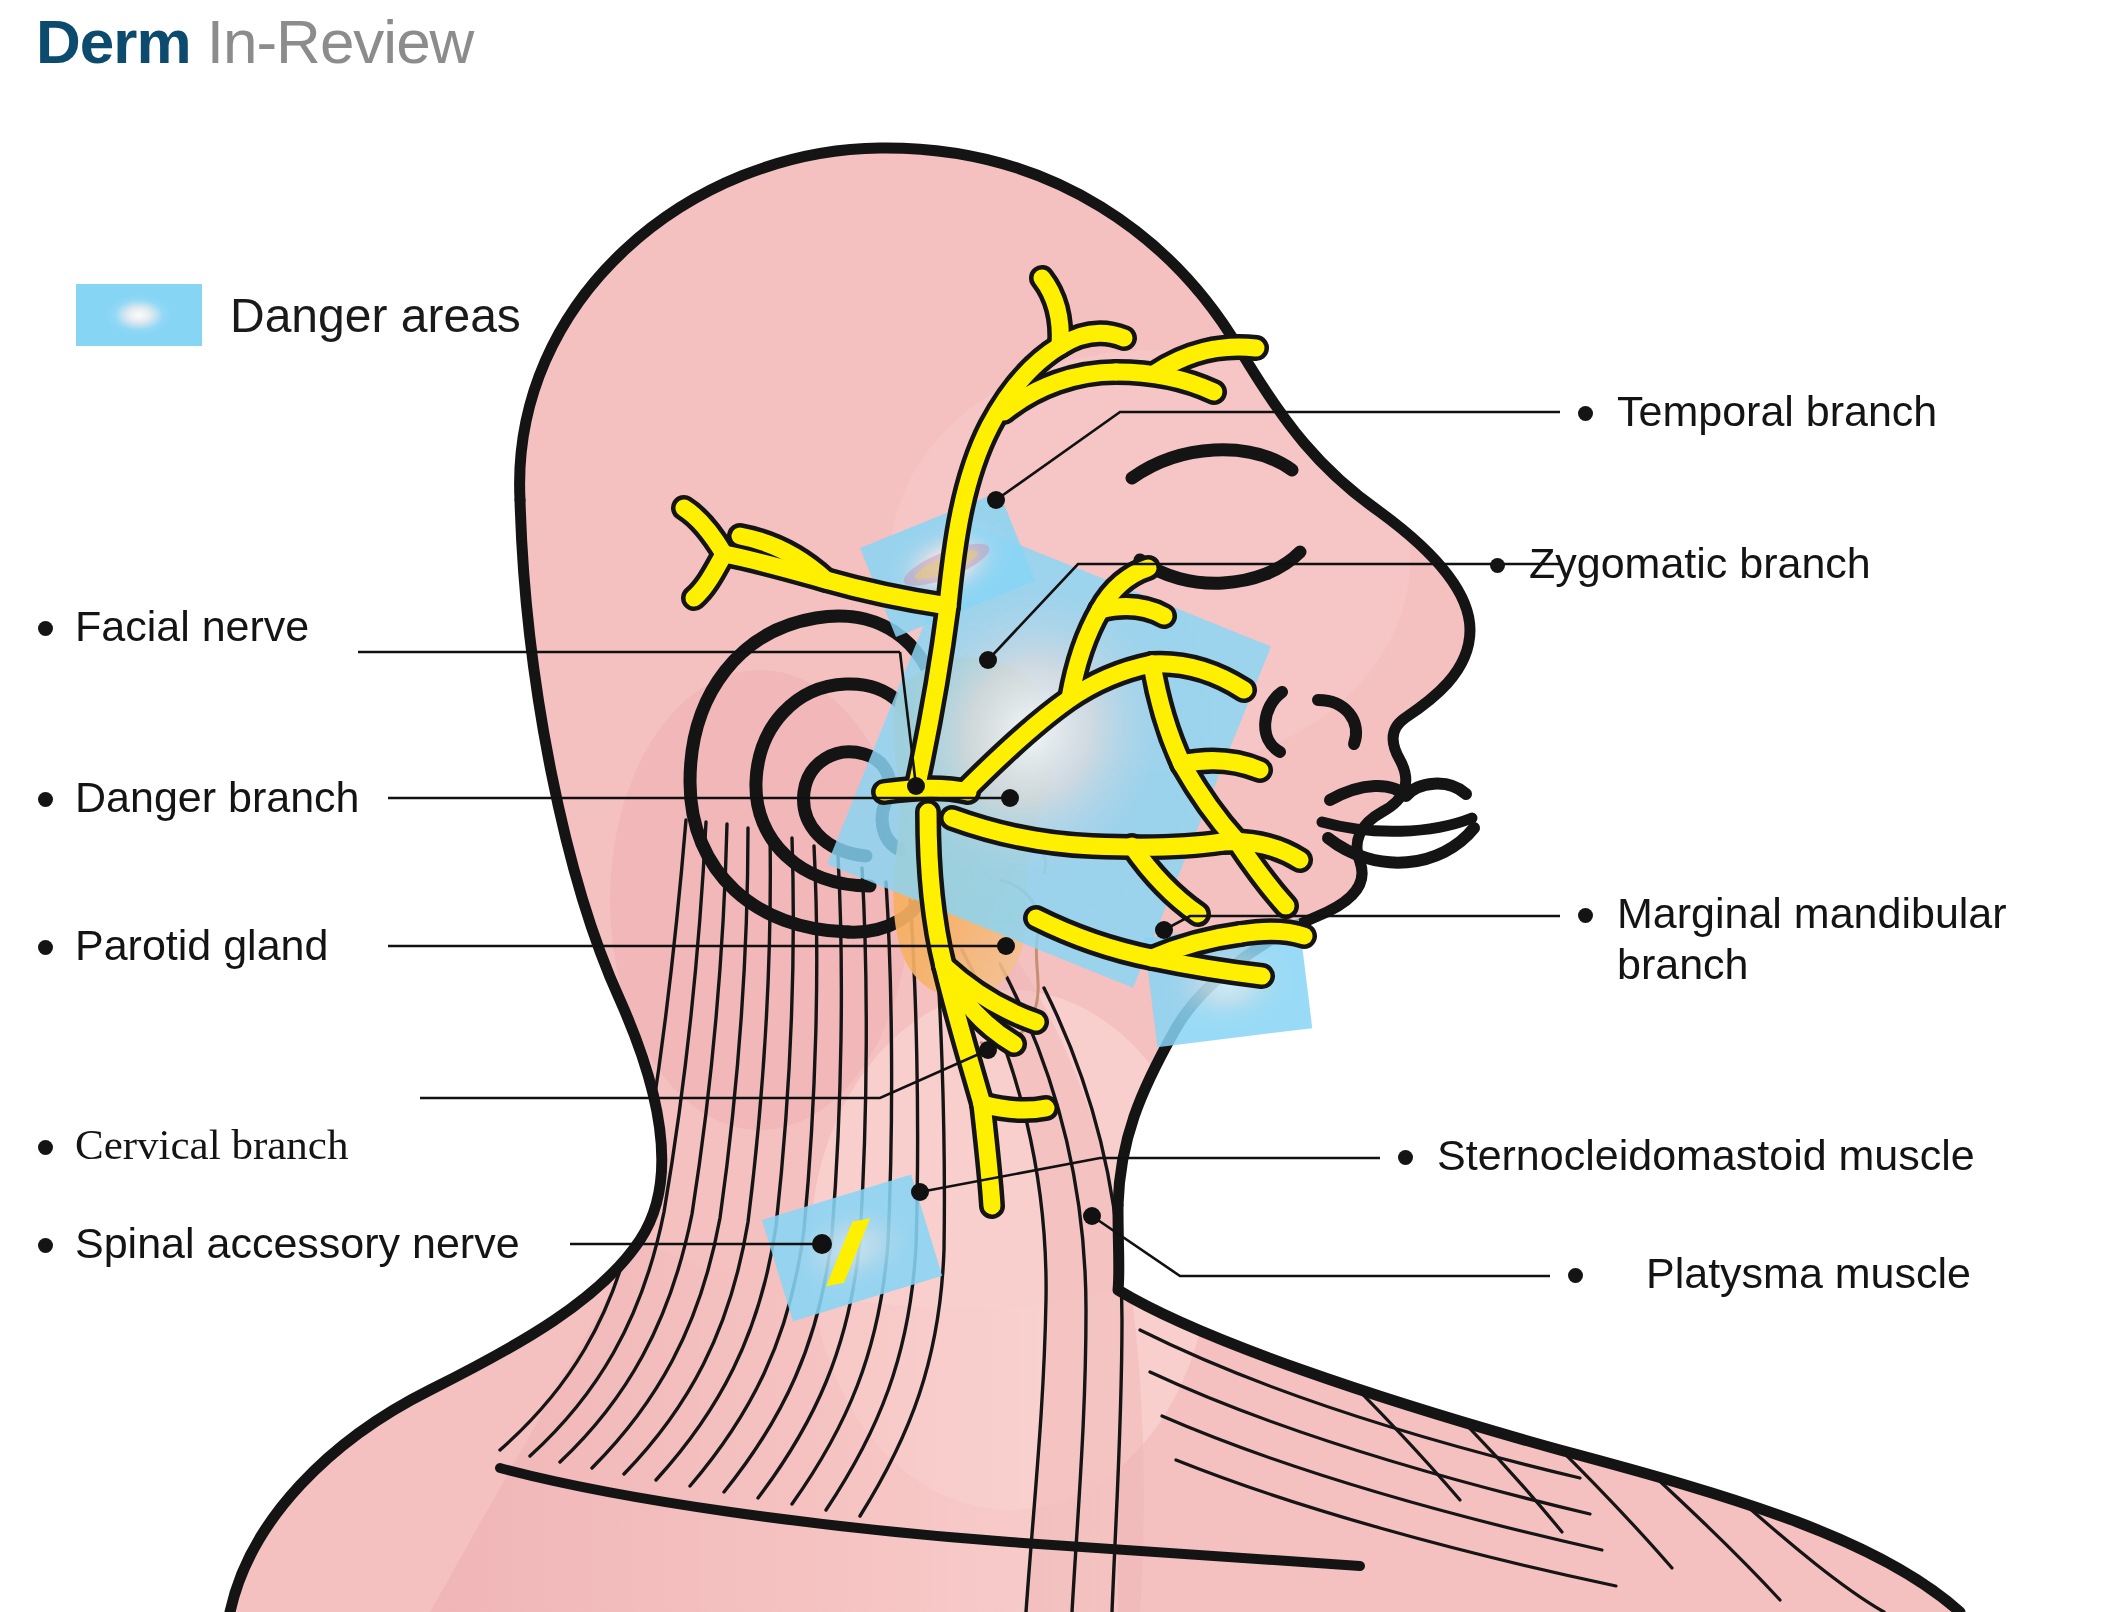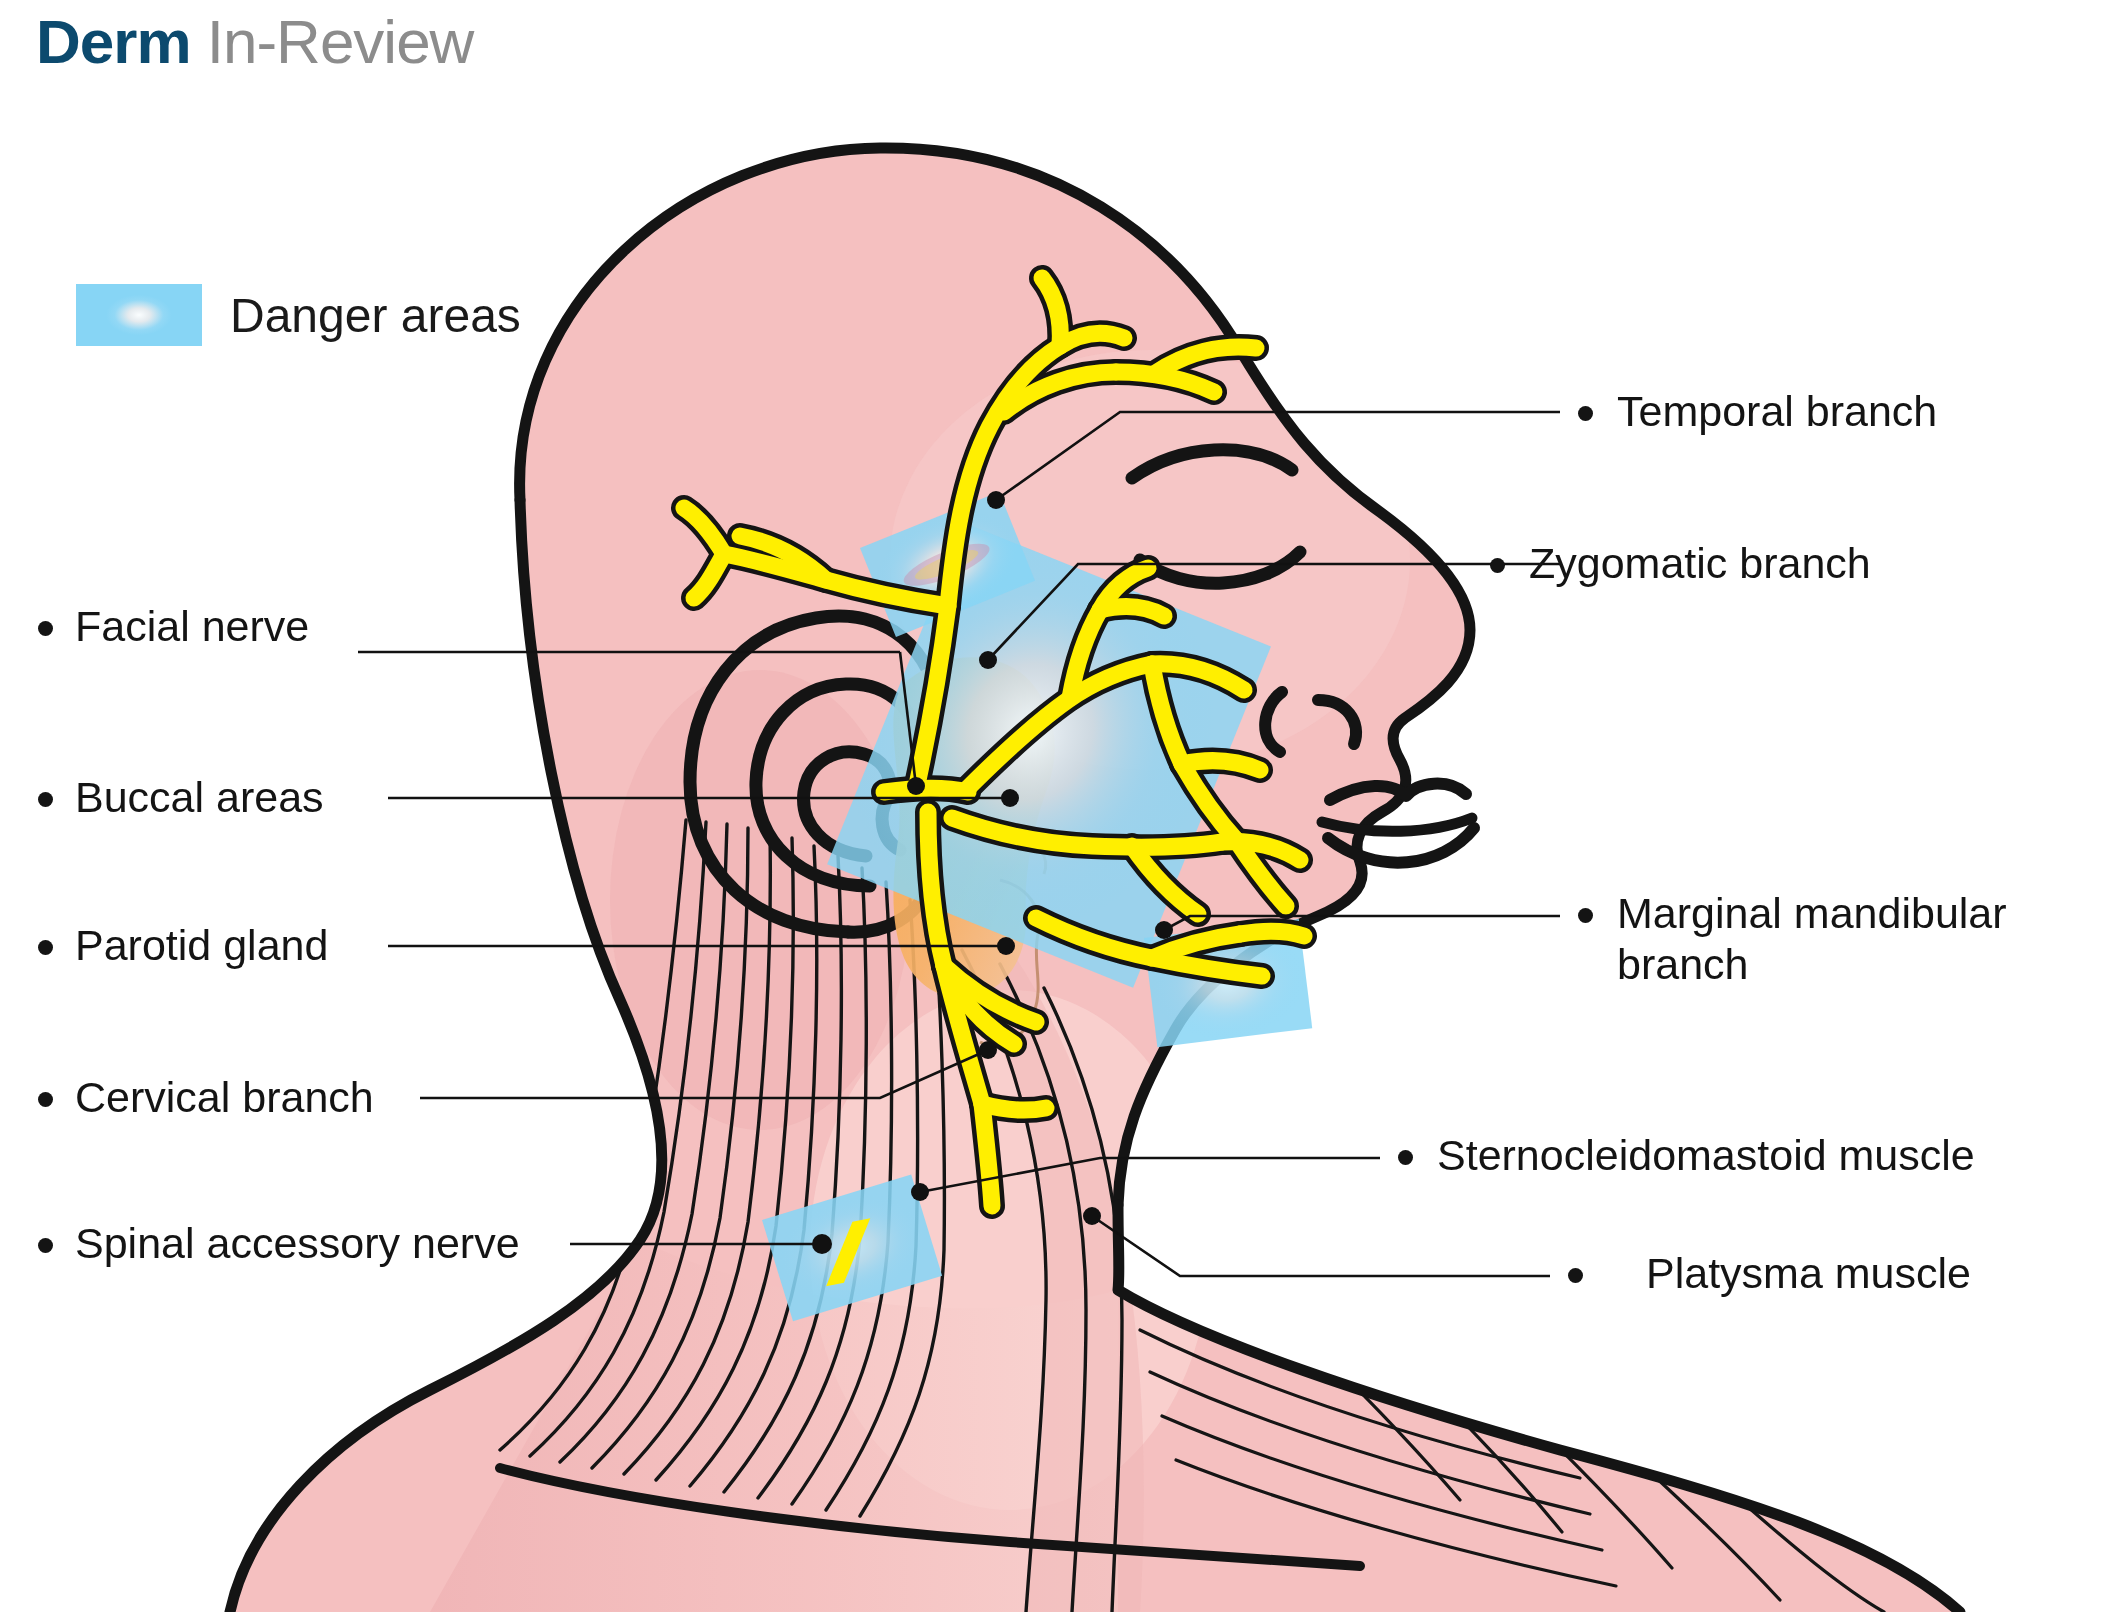--- a/index.html
+++ b/index.html
@@ -411,27 +411,27 @@
     <div class="legend-swatch"></div>
     <div class="legend-label">Danger areas</div>
   </div>
 
   <div class="callout left" style="left:38px;top:601px;">
     <div class="bullet"></div>
     <div class="txt">Facial nerve</div>
   </div>
   <div class="callout left" style="left:38px;top:772px;">
     <div class="bullet"></div>
-    <div class="txt">Buccal areas</div>
+    <div class="txt">Danger branch</div>
   </div>
   <div class="callout left" style="left:38px;top:920px;">
     <div class="bullet"></div>
     <div class="txt">Parotid gland</div>
   </div>
-  <div class="callout left" style="left:38px;top:1072px;">
+  <div class="callout left" style="left:38px;top:1120px;font-family:Liberation Serif, serif;">
     <div class="bullet"></div>
     <div class="txt">Cervical branch</div>
   </div>
   <div class="callout left" style="left:38px;top:1218px;">
     <div class="bullet"></div>
     <div class="txt">Spinal accessory nerve</div>
   </div>
 
   <div class="callout right" style="left:1578px;top:386px;">
     <div class="bullet"></div>

